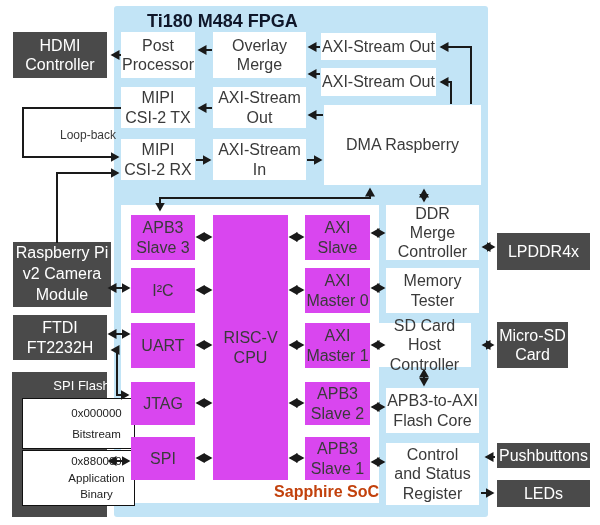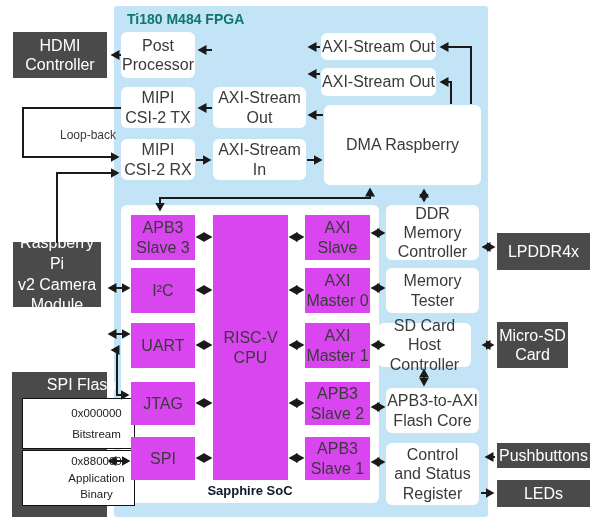--- a/index.html
+++ b/index.html
@@ -4,30 +4,30 @@
 <style>
   html,body{margin:0;padding:0;background:#fff;}
   #stage{
     position:relative;width:600px;height:525px;background:#fff;
     font-family:"Liberation Sans", sans-serif;color:#333;overflow:hidden;
   }
   .box{
     position:absolute;display:flex;align-items:center;justify-content:center;
     text-align:center;white-space:pre-line;font-size:16px;line-height:1.2;color:#3a3a3a;
   }
-  .white{background:#ffffff;border-radius:6px;}
+  .white{background:#ffffff;}
   .gray{background:#d946ef;}
   .dark{background:#4A4A4A;color:#ffffff;}
   .fpga{position:absolute;background:#C2E4F6;border-radius:3px;}
   .title{
-    position:absolute;font-size:14px;font-weight:bold;color:#0f766e;white-space:nowrap;
+    position:absolute;font-size:18px;font-weight:bold;color:#0f172a;white-space:nowrap;margin-left:20px;
   }
   .soc-label{
-    position:absolute;font-size:13px;font-weight:bold;color:#0f172a;
-    text-align:center;white-space:nowrap;
+    position:absolute;font-size:16px;font-weight:bold;color:#c2410c;
+    text-align:right;white-space:nowrap;
   }
   .flash-inner{
     position:absolute;background:#fff;border:1.5px solid #111;display:flex;
     align-items:center;justify-content:center;text-align:center;white-space:pre-line;
     font-size:11.5px;color:#222;padding-left:36px;
   }
   .free-label{
     position:absolute;display:flex;align-items:center;justify-content:center;
     font-size:12px;color:#3a3a3a;white-space:nowrap;margin-left:22px;
   }
@@ -40,41 +40,45 @@
 <div id="stage">
 
   <div class="fpga" style="left:114px;top:6px;width:374px;height:511px"></div>
   <div class="title" style="left:127px;top:11px">Ti180 M484 FPGA</div>
 
   <div class="box white" style="left:121px;top:205px;width:258px;height:298px"></div>
   <div class="soc-label" style="left:121px;top:483px;width:258px">Sapphire SoC</div>
 
   <div class="box dark" style="left:13px;top:32px;width:94px;height:46px">HDMI
 Controller</div>
-  <div class="box dark" style="left:13px;top:242px;width:88px;height:65px;line-height:1.3">Raspberry Pi
+  <div class="box dark" style="left:13px;top:242px;width:98px;height:65px;line-height:1.3">Raspberry Pi
 v2 Camera
 Module</div>
+  <div class="box dark" style="left:13px;top:315px;width:94px;height:45px">FTDI
+FT2232H</div>
 
   <div class="box dark" style="left:12px;top:372px;width:95px;height:145px"></div>
-  <div class="free-label" style="left:12px;top:376px;width:95px;height:18px;color:#fff;font-size:16px">SPI Flash</div>
+  <div class="free-label" style="left:12px;top:376px;width:95px;height:18px;color:#fff;font-size:13px">SPI Flash</div>
   <div class="flash-inner" style="left:22px;top:398px;width:75px;height:49px;line-height:1.8">0x000000
 Bitstream</div>
   <div class="flash-inner" style="left:22px;top:450px;width:75px;height:54px;line-height:1.45">0x880000
 Application
 Binary</div>
 
   <div class="free-label" style="left:26px;top:120px;width:80px;height:30px">Loop-back</div>
 
   <div class="box white" style="left:121px;top:32px;width:74px;height:46px">Post
 Processor</div>
   <div class="box white" style="left:121px;top:87px;width:74px;height:41px">MIPI
 CSI-2 TX</div>
   <div class="box white" style="left:121px;top:139px;width:74px;height:41px">MIPI
 CSI-2 RX</div>
 
+  <div class="box white" style="left:213px;top:32px;width:93px;height:46px">Overlay
+Merge</div>
   <div class="box white" style="left:213px;top:87px;width:93px;height:41px">AXI-Stream
 Out</div>
   <div class="box white" style="left:213px;top:139px;width:93px;height:41px">AXI-Stream
 In</div>
 
   <div class="box white" style="left:321px;top:33px;width:115px;height:27px">AXI-Stream Out</div>
   <div class="box white" style="left:321px;top:68px;width:115px;height:28px">AXI-Stream Out</div>
   <div class="box white" style="left:324px;top:105px;width:157px;height:80px">DMA Raspberry</div>
 
   <div class="box gray" style="left:131px;top:215px;width:64px;height:45px">APB3
@@ -92,21 +96,21 @@
   <div class="box gray" style="left:305px;top:268px;width:65px;height:45px">AXI
 Master 0</div>
   <div class="box gray" style="left:305px;top:323px;width:65px;height:45px">AXI
 Master 1</div>
   <div class="box gray" style="left:305px;top:382px;width:65px;height:43px">APB3
 Slave 2</div>
   <div class="box gray" style="left:305px;top:437px;width:65px;height:43px">APB3
 Slave 1</div>
 
   <div class="box white" style="left:386px;top:205px;width:93px;height:55px">DDR
-Memory
+Merge
 Controller</div>
   <div class="box white" style="left:386px;top:268px;width:93px;height:45px">Memory
 Tester</div>
   <div class="box white" style="left:378px;top:323px;width:93px;height:44px">SD Card Host
 Controller</div>
   <div class="box white" style="left:386px;top:388px;width:93px;height:45px">APB3-to-AXI
 Flash Core</div>
   <div class="box white" style="left:386px;top:443px;width:93px;height:62px">Control
 and Status
 Register</div>

